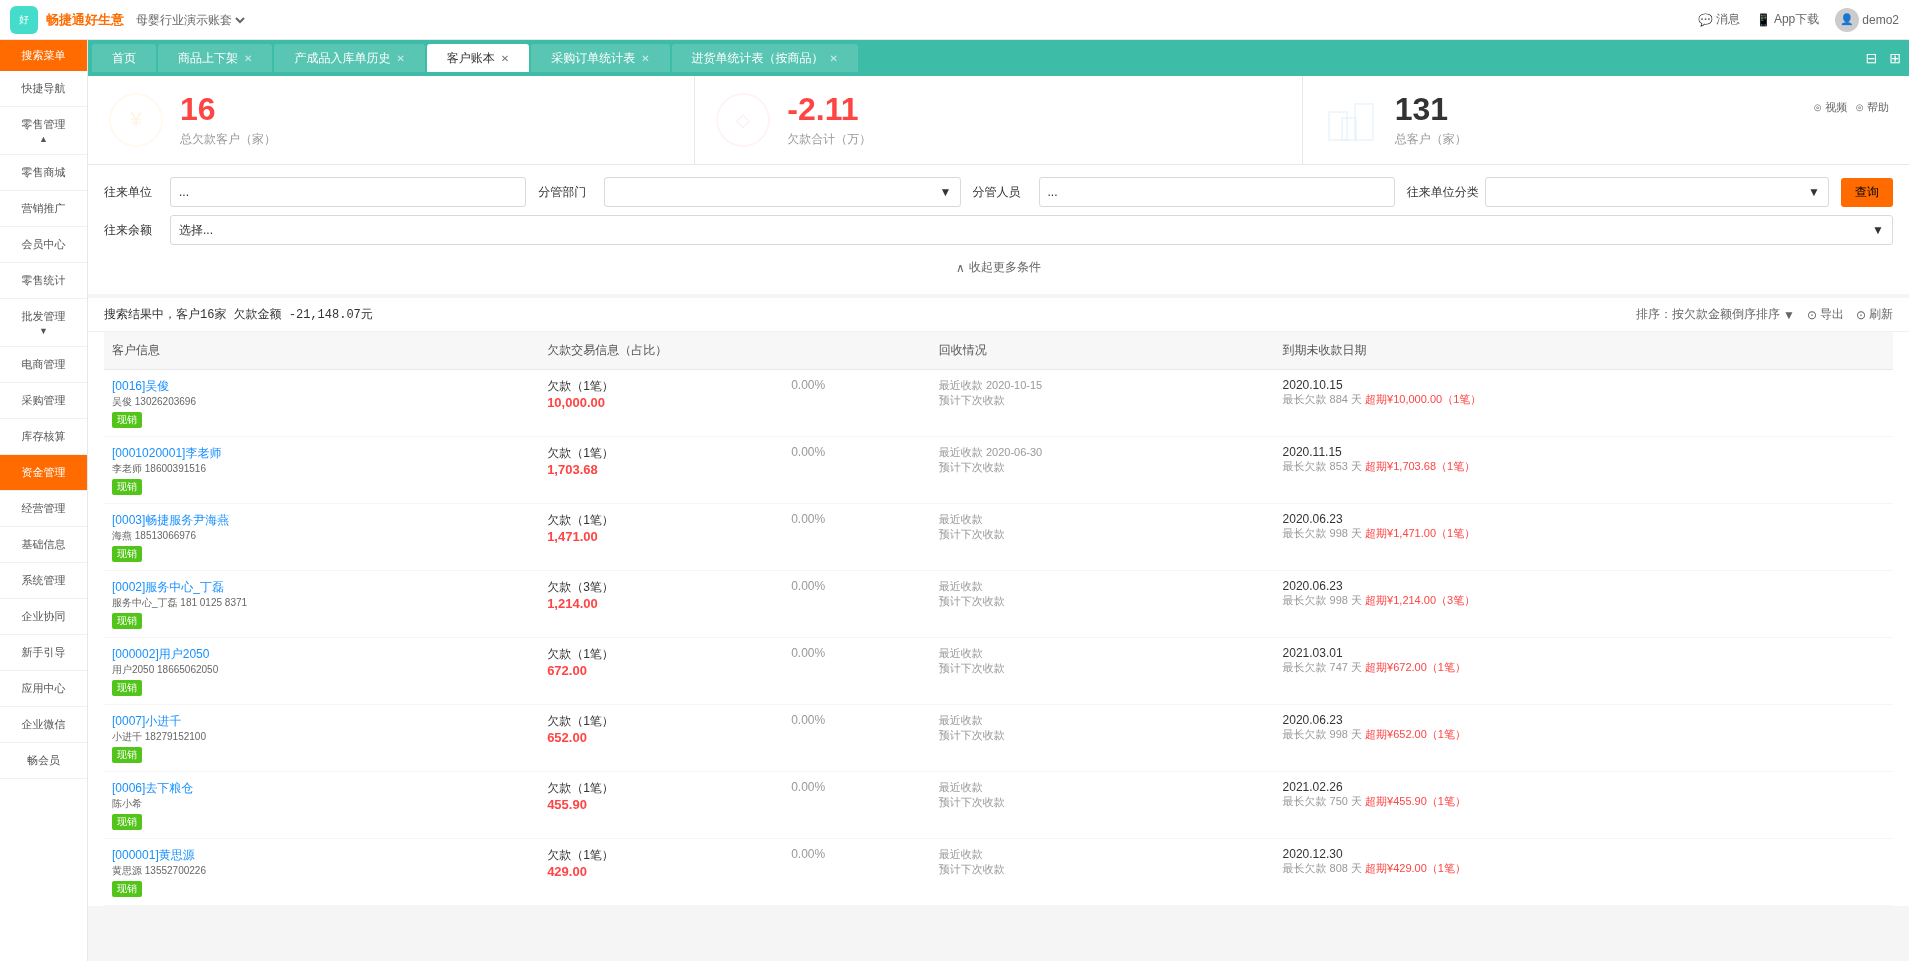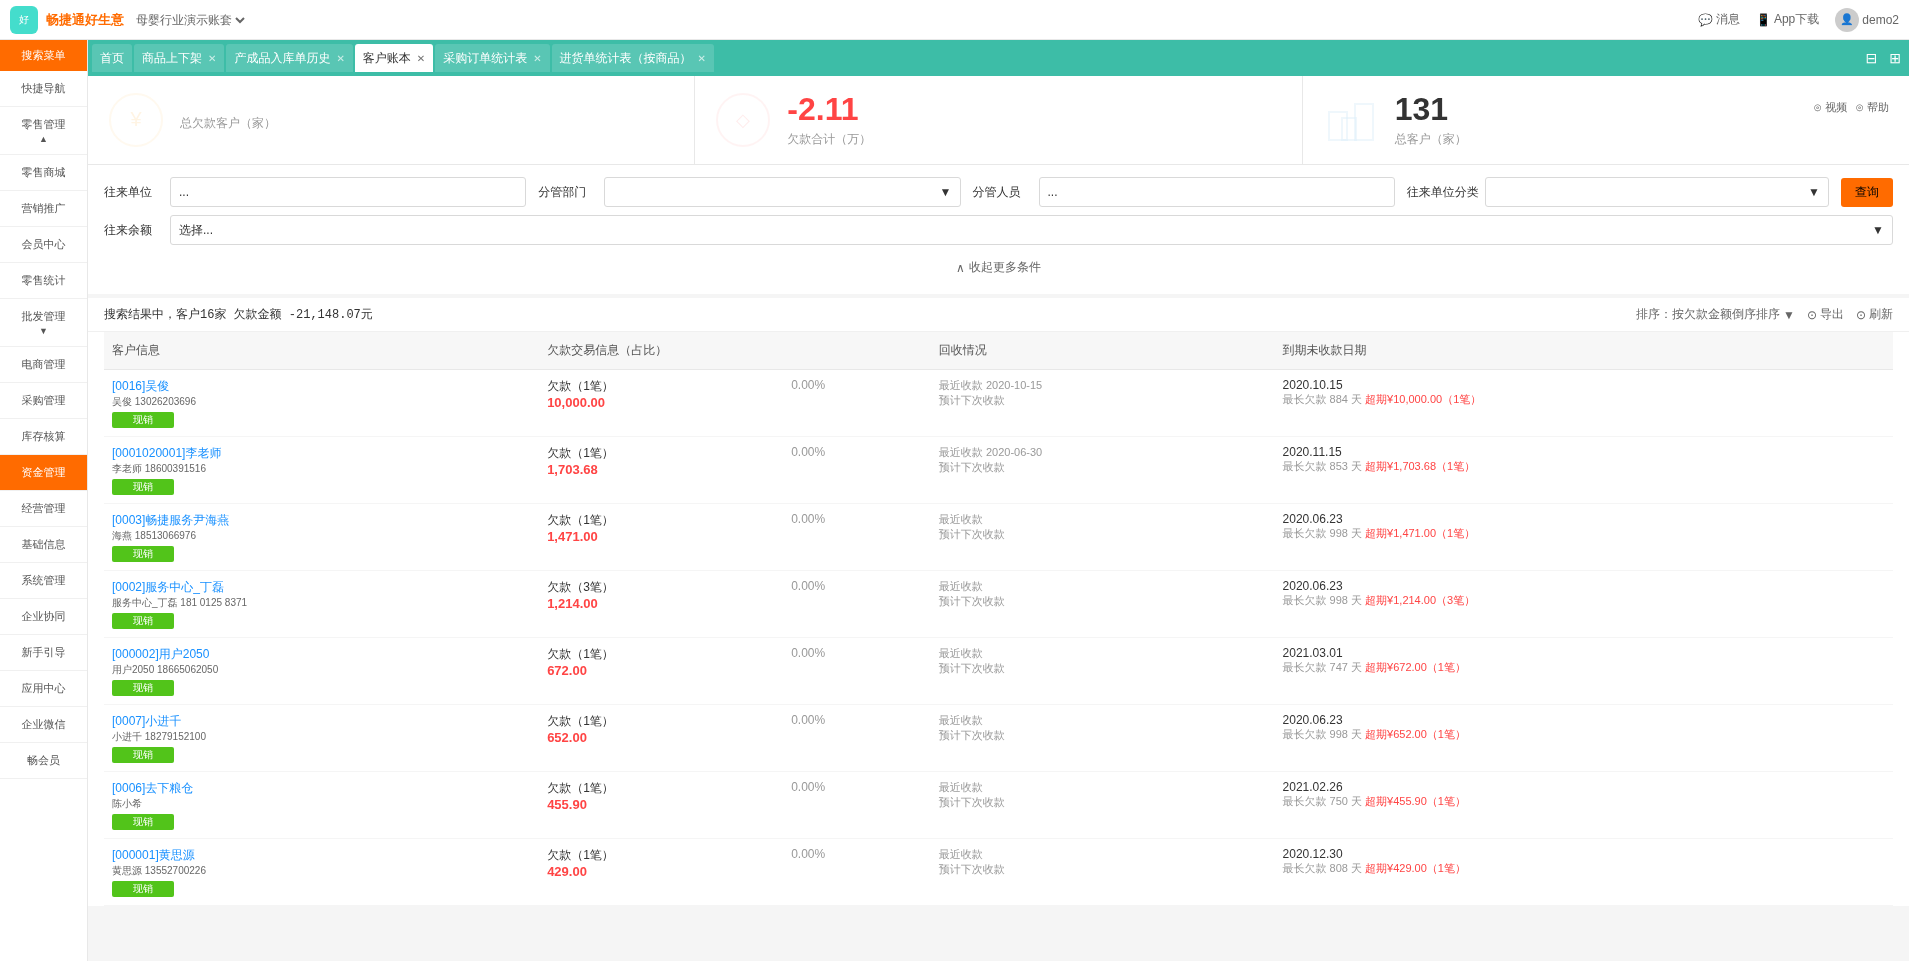--- a/index.html
+++ b/index.html
@@ -18,21 +18,21 @@
     .layout { display: flex; height: calc(961px - 40px); }
     .sidebar { width: 88px; background: #fff; border-right: 1px solid #e8e8e8; display: flex; flex-direction: column; overflow-y: auto; flex-shrink: 0; }
     .sidebar-search { padding: 8px; background: #ff6b00; color: white; font-size: 11px; text-align: center; cursor: pointer; }
     .sidebar-item { padding: 10px 20px; text-align: center; font-size: 11px; color: #555; cursor: pointer; border-bottom: 1px solid #f0f0f0; }
     .sidebar-item.active { background: #ff6b00; color: white; }
     .sidebar-item .nav-arrow { font-size: 9px; }
 
     
     .main-content { flex: 1; display: flex; flex-direction: column; overflow: hidden; }
     .tab-bar { display: flex; align-items: center; background: #3dbda7; height: 36px; padding: 0 4px; overflow-x: auto; }
-    .tab-item { display: flex; align-items: center; padding: 0 8px; height: 28px; background: rgba(255,255,255,0.15); color: white; font-size: 12px; border-radius: 3px 3px 0 0; margin-right: 2px; cursor: pointer; white-space: nowrap; gap: 6px; }
+    .tab-item { display: flex; align-items: center; padding: 0 20px; height: 28px; background: rgba(255,255,255,0.15); color: white; font-size: 12px; border-radius: 3px 3px 0 0; margin-right: 2px; cursor: pointer; white-space: nowrap; gap: 6px; }
     .tab-item.active { background: #fff; color: #333; }
     .tab-close { font-size: 10px; opacity: 0.7; }
     .tab-bar-actions { margin-left: auto; display: flex; gap: 4px; }
     .tab-bar-btn { color: white; font-size: 14px; cursor: pointer; padding: 0 4px; }
 
     
     .page-content { flex: 1; overflow-y: auto; background: #f5f5f5; padding: 0; }
 
     
     .summary-cards { display: flex; background: #fff; border-bottom: 1px solid #e8e8e8; }
@@ -64,21 +64,21 @@
     .result-actions span { cursor: pointer; display: flex; align-items: center; gap: 3px; }
 
     
     .table-wrap { background: #fff; padding: 0 16px; }
     .data-table { width: 100%; border-collapse: collapse; font-size: 12px; }
     .data-table th { padding: 10px 8px; background: #f7f7f7; color: #555; font-weight: normal; border-bottom: 1px solid #e8e8e8; text-align: left; }
     .data-table td { padding: 8px 8px; border-bottom: 1px solid #f5f5f5; vertical-align: top; }
 
     .customer-name { color: #1890ff; font-size: 12px; cursor: pointer; }
     .customer-phone { color: #666; font-size: 10px; }
-    .tag-active { display: inline-block; background: #52c41a; color: white; font-size: 10px; padding: 1px 21px; border-radius: 2px; margin-top: 3px; }
+    .tag-active { display: inline-block; background: #52c41a; color: white; font-size: 10px; padding: 1px 5px; border-radius: 2px; margin-top: 3px; }
 
     .debt-count { color: #333; font-size: 12px; }
     .debt-amount { color: #ff4444; font-size: 13px; font-weight: bold; }
     .debt-percent { color: #999; font-size: 12px; }
 
     .collection-date { color: #999; font-size: 11px; }
     .collection-next { color: #999; font-size: 11px; }
 
     .overdue-date { color: #333; font-size: 12px; }
     .overdue-days { color: #999; font-size: 11px; }
@@ -173,20 +173,21 @@
       <div class="summary-cards">
 
         <div class="summary-card">
           <div class="card-icon">
             <svg width="56" height="56" viewBox="0 0 56 56">
               <circle cx="28" cy="28" r="26" fill="none" stroke="#ffb84d" stroke-width="2" opacity="0.3"></circle>
               <text x="28" y="34" text-anchor="middle" font-size="20" fill="#ffb84d" opacity="0.5">¥</text>
             </svg>
           </div>
           <div class="card-body">
+            <div class="card-value">16</div>
             <div class="card-label">总欠款客户（家）</div>
           </div>
         </div>
 
         <div class="summary-card">
           <div class="card-icon">
             <svg width="56" height="56" viewBox="0 0 56 56">
               <circle cx="28" cy="28" r="26" fill="none" stroke="#ff8080" stroke-width="2" opacity="0.3"></circle>
               <text x="28" y="34" text-anchor="middle" font-size="18" fill="#ff8080" opacity="0.5">◇</text>
             </svg>

